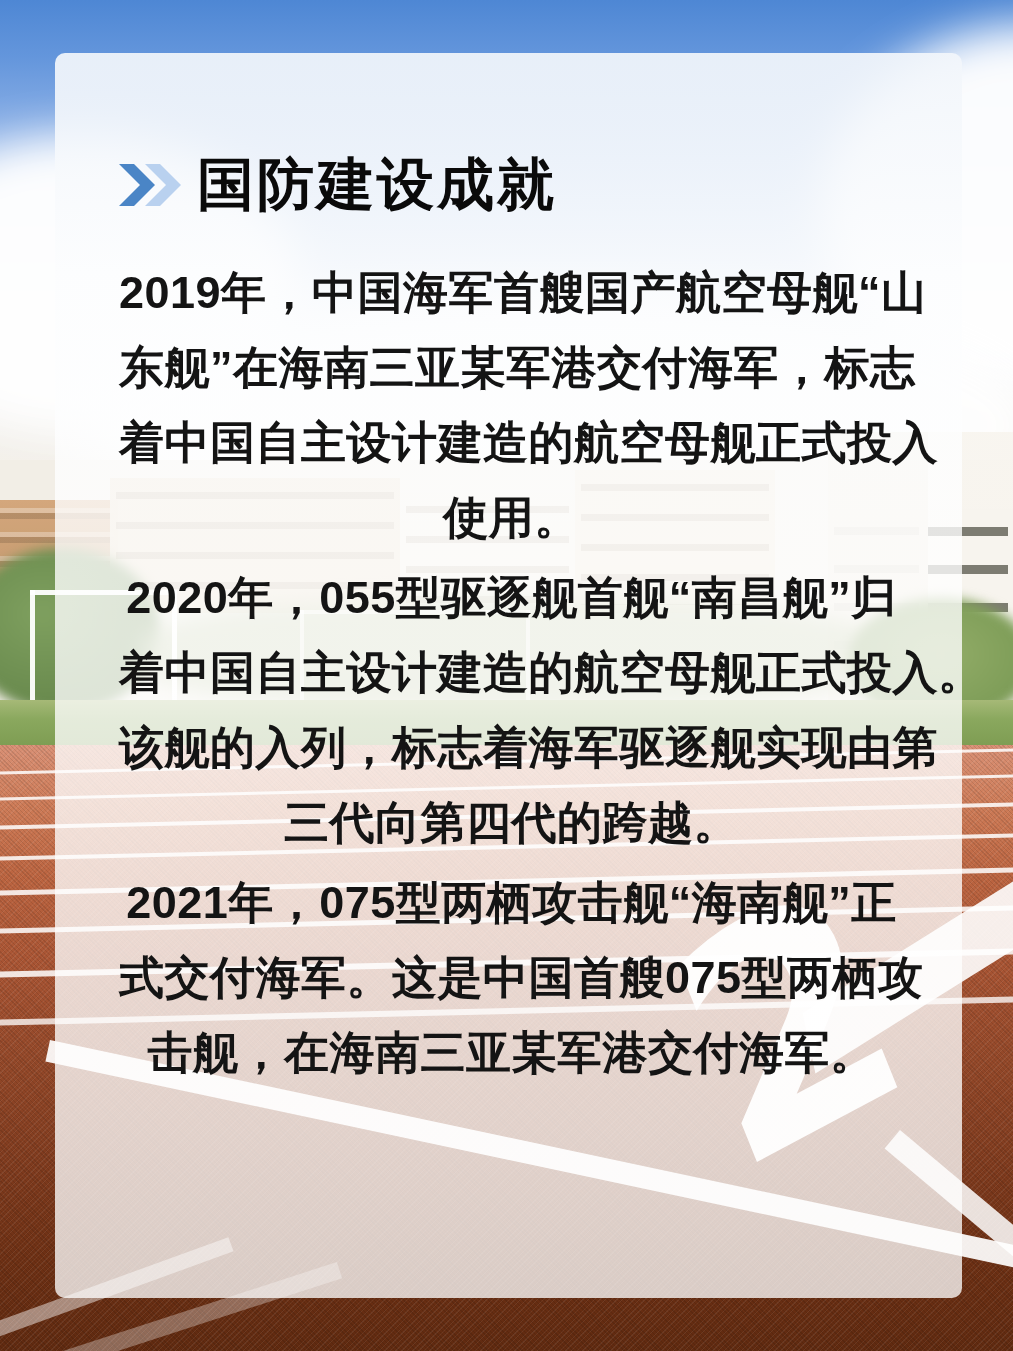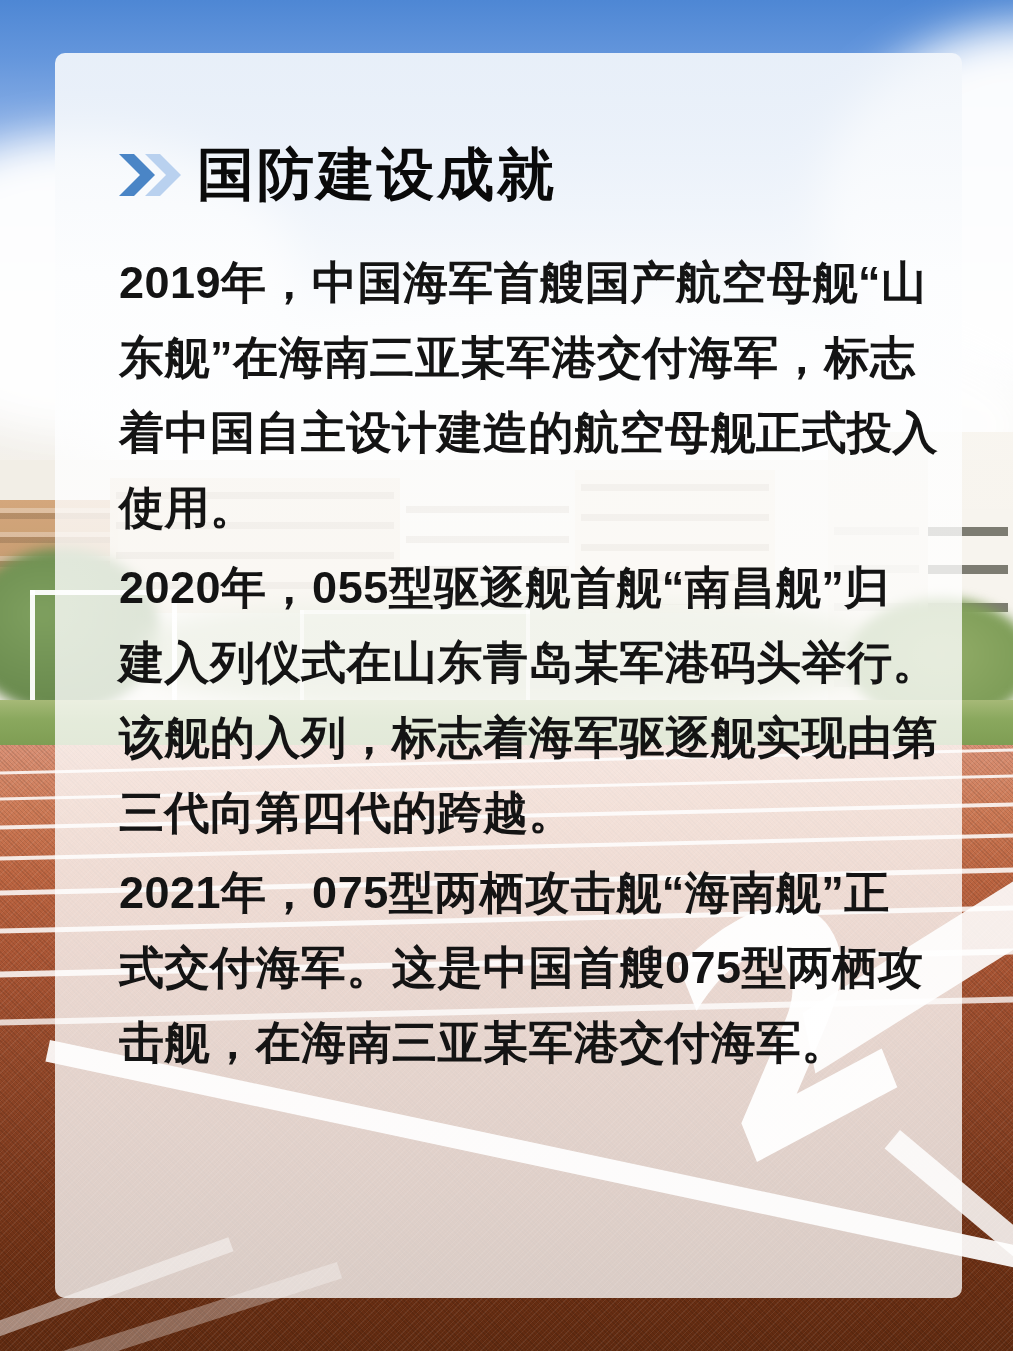--- a/index.html
+++ b/index.html
@@ -75,25 +75,25 @@
   .stripe-d{left:-80px;top:1328px;width:430px;height:17px;background:rgba(255,255,255,.3);
     transform:rotate(-18deg);}
   .lane-number{left:685px;top:878px;font-size:300px;line-height:1;font-weight:800;
     color:rgba(255,255,255,.95);transform:rotate(-28deg) skewX(-6deg);
     font-family:"DejaVu Sans",sans-serif;}
 
   
   .card{left:55px;top:53px;width:907px;height:1245px;border-radius:10px;z-index:5;
     background:linear-gradient(180deg,rgba(242,246,251,.93) 0%,
       rgba(252,253,254,.84) 18%,rgba(255,255,255,.78) 45%,rgba(255,255,255,.76) 100%);}
-  .card-inner{padding:92px 58px 0 64px;}
+  .card-inner{padding:92px 58px 0 64px;margin-top:10px;}
   .title-row{display:flex;align-items:center;gap:16px;}
   .page-title{margin:0;font-size:57px;font-weight:900;color:#0a0a0a;
     letter-spacing:3px;line-height:1.05;}
-  .body-text{margin-top:40px;}
+  .body-text{margin-top:40px;text-align:center;}
   .para{margin:0 0 5px 0;font-size:45px;font-weight:700;color:#141414;
     line-height:75px;white-space:pre;letter-spacing:.5px;}
 </style>
 </head>
 <body>
 
 <div class="canvas">
 
   <div class="abs sky"></div>
   <div class="abs cloud c1"></div>
@@ -149,21 +149,21 @@
           <polygon points="26,0 41,0 62,21 41,42 26,42 47,21" fill="#b9d1ef"></polygon>
         </svg>
         <h1 class="page-title">国防建设成就</h1>
       </div>
       <div class="body-text">
         <p class="para">2019年，中国海军首艘国产航空母舰“山
 东舰”在海南三亚某军港交付海军，标志
 着中国自主设计建造的航空母舰正式投入
 使用。</p>
         <p class="para">2020年，055型驱逐舰首舰“南昌舰”归
-建入列仪式在山东青岛某军港码头举行。
+着中国自主设计建造的航空母舰正式投入。
 该舰的入列，标志着海军驱逐舰实现由第
 三代向第四代的跨越。</p>
         <p class="para">2021年，075型两栖攻击舰“海南舰”正
 式交付海军。这是中国首艘075型两栖攻
 击舰，在海南三亚某军港交付海军。</p>
       </div>
     </div>
   </div>
 
 </div>

